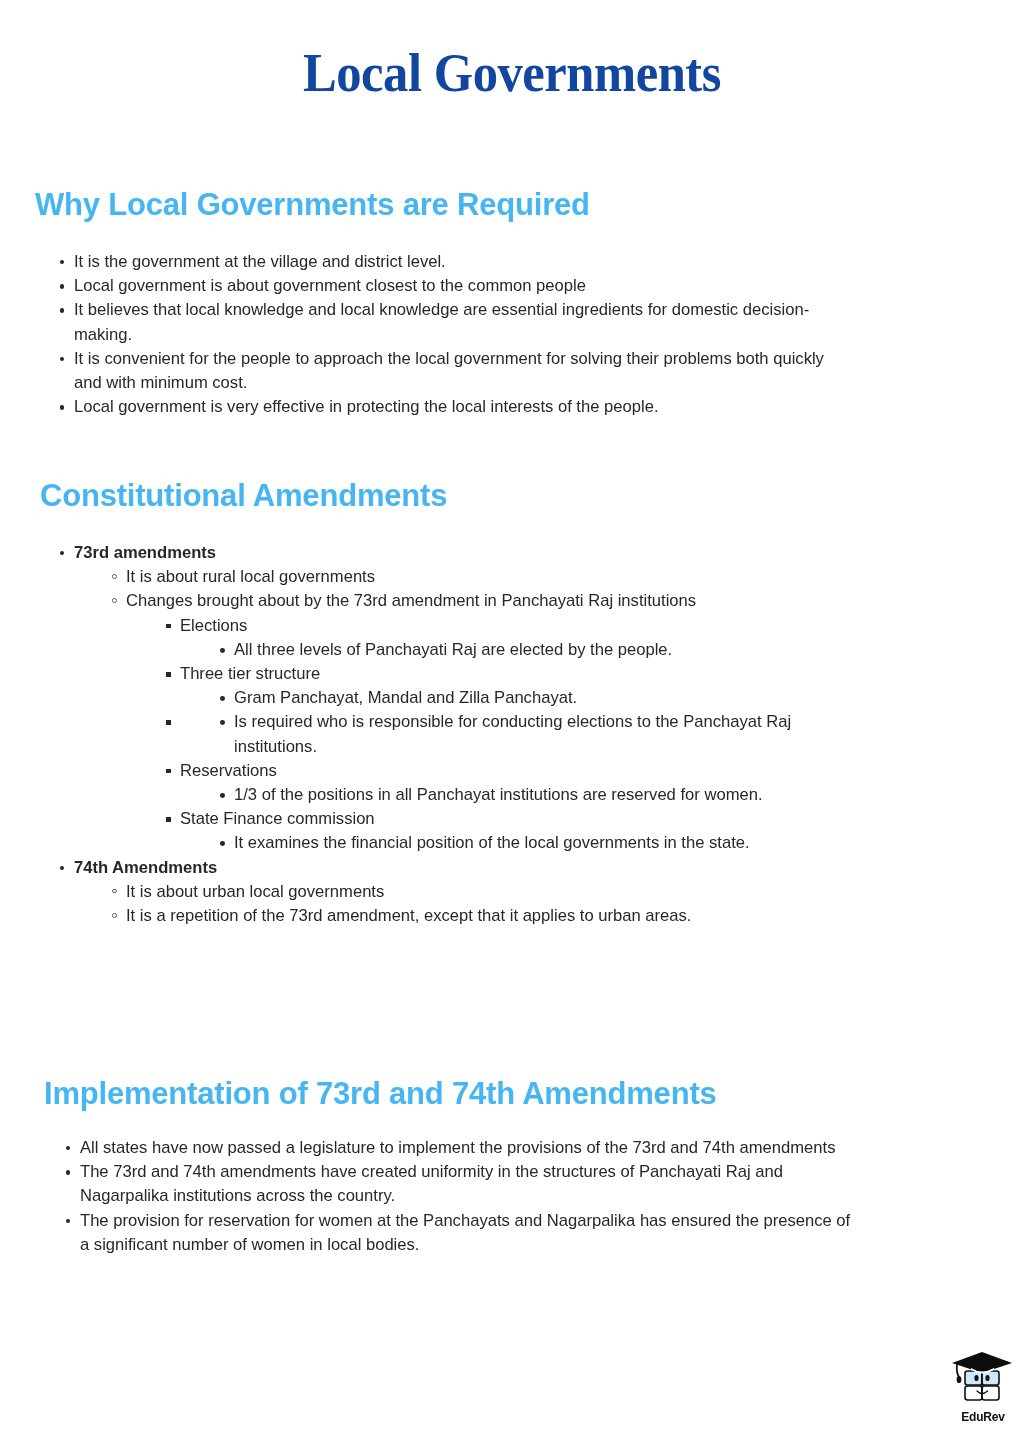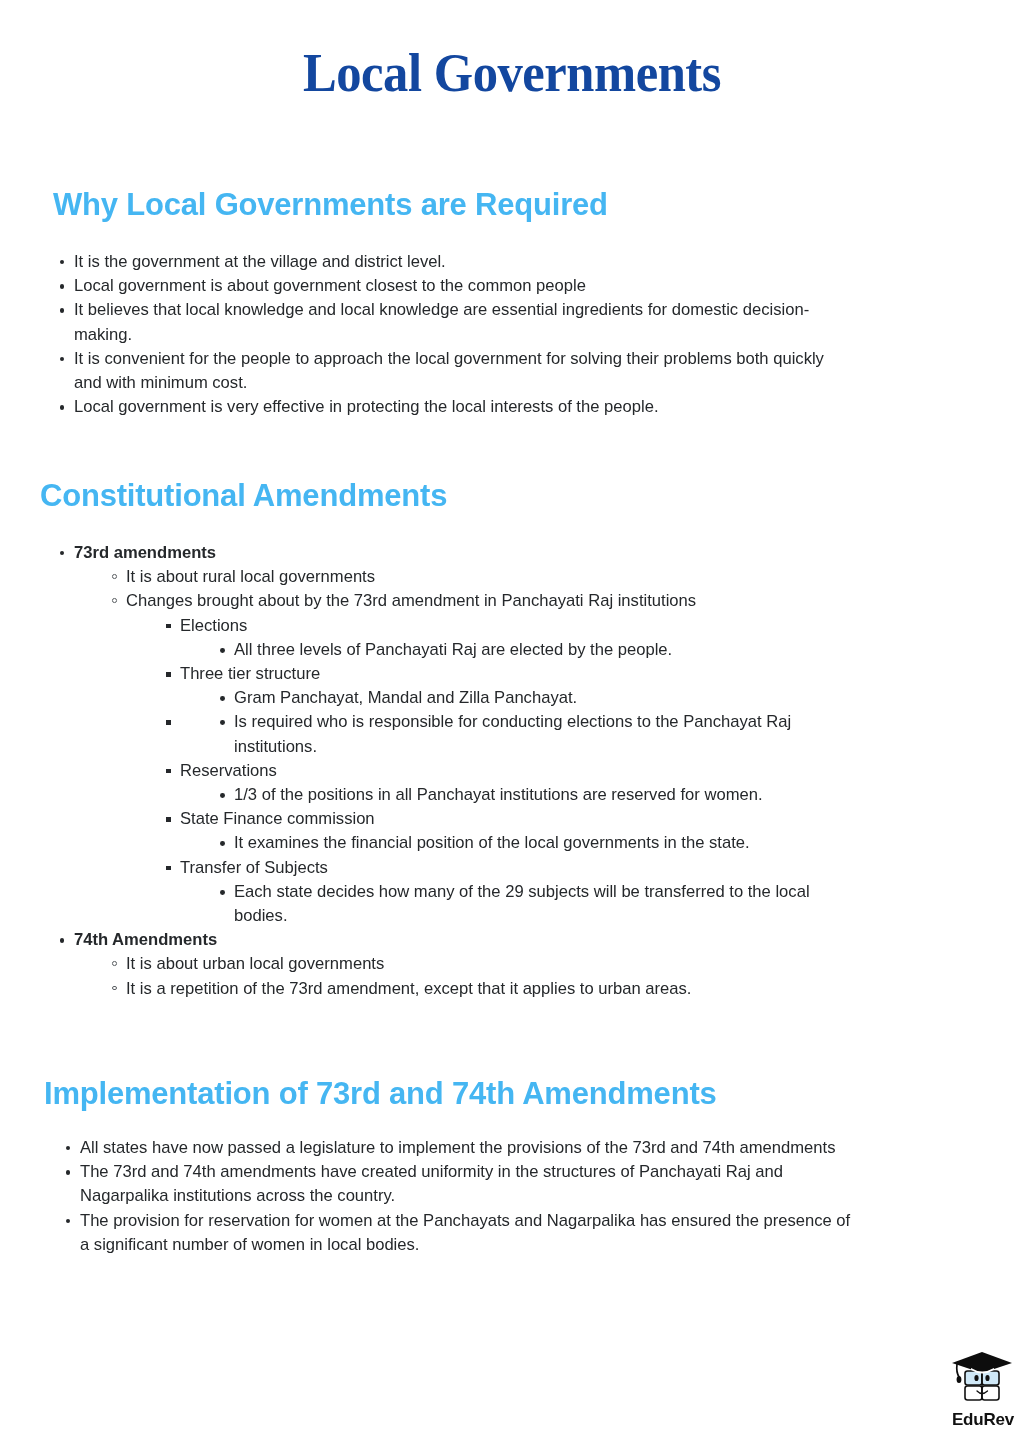--- a/index.html
+++ b/index.html
@@ -38,21 +38,21 @@
     letter-spacing: -0.5px;
     color: #13479f;
     transform: scaleX(0.92);
     transform-origin: 50% 50%;
     white-space: nowrap;
   }
 
   
   .section-heading {
     position: absolute;
-    left: 53px;
+    left: 35px;
     font-family: "Liberation Sans", sans-serif;
     font-weight: bold;
     font-size: 31px;
     line-height: 38px;
     color: #45b6f2;
     letter-spacing: -0.2px;
     white-space: nowrap;
   }
   .section-heading.h-why  { top: 186px; }
   .section-heading.h-const{ top: 477px; left: 40px; }
@@ -142,21 +142,21 @@
   .logo svg { display: block; }
 
   .logo-word {
     position: absolute;
     left: 0;
     top: 62px;
     width: 66px;
     text-align: center;
     font-family: "Liberation Sans", sans-serif;
     font-weight: bold;
-    font-size: 17px;
+    font-size: 12px;
     color: #111111;
     letter-spacing: -0.2px;
   }
 </style>
 </head>
 <body>
 
 <div class="page">
 
   <div class="doc-title">Local Governments</div>
@@ -238,28 +238,20 @@
 
               <li>
                 <span class="li-text">State Finance commission</span>
                 <ul class="lvl lvl4">
                   <li>
                       <span class="li-text">It examines the financial position of the local governments in the state.</span>
                     </li>
                 </ul>
               </li>
 
-              <li>
-                <span class="li-text">Transfer of Subjects</span>
-                <ul class="lvl lvl4">
-                  <li>
-                      <span class="li-text">Each state decides how many of the 29 subjects will be transferred to the local bodies.</span>
-                    </li>
-                </ul>
-              </li>
 
             </ul>
           </li>
         </ul>
       </li>
 
       <li>
         <span class="li-text strong">74th Amendments</span>
         <ul class="lvl lvl2">
           <li>

